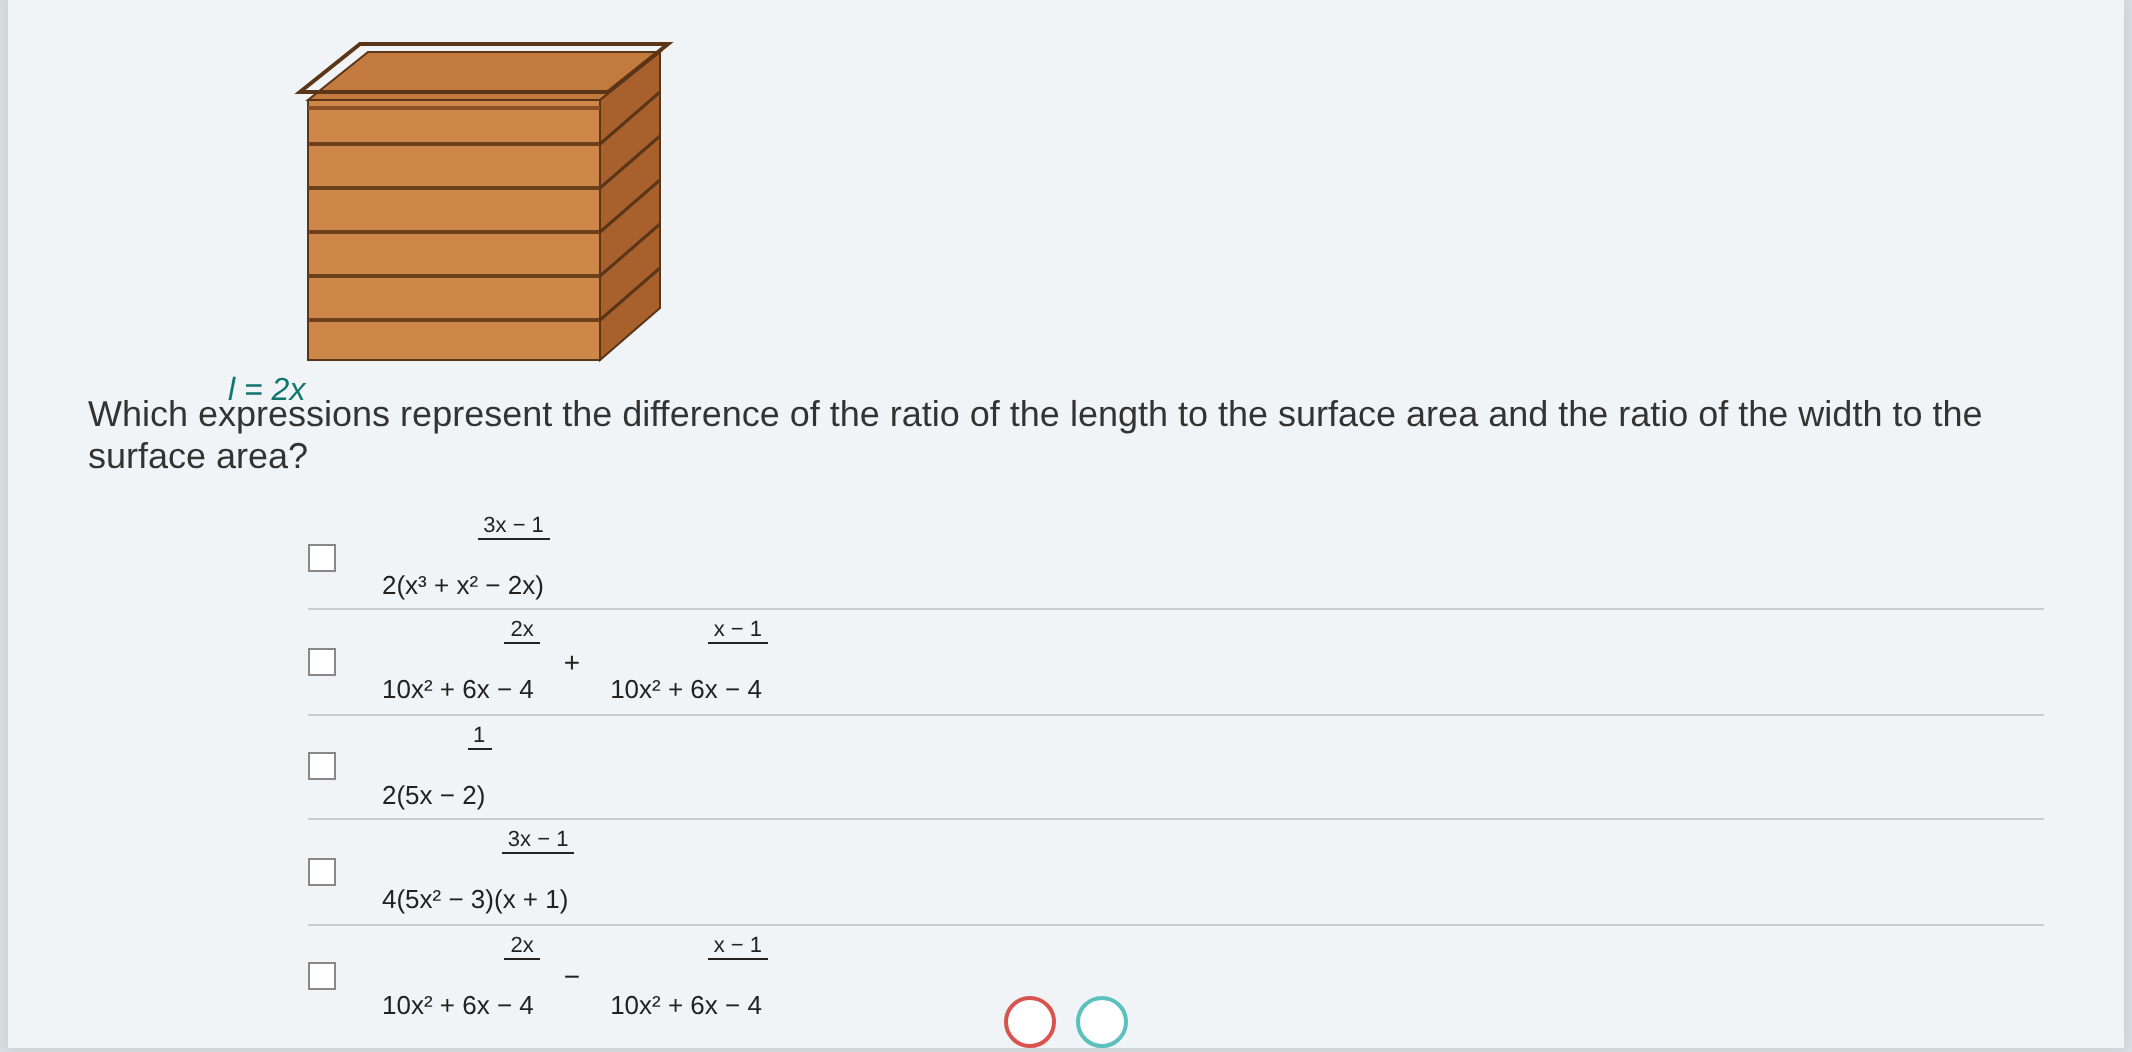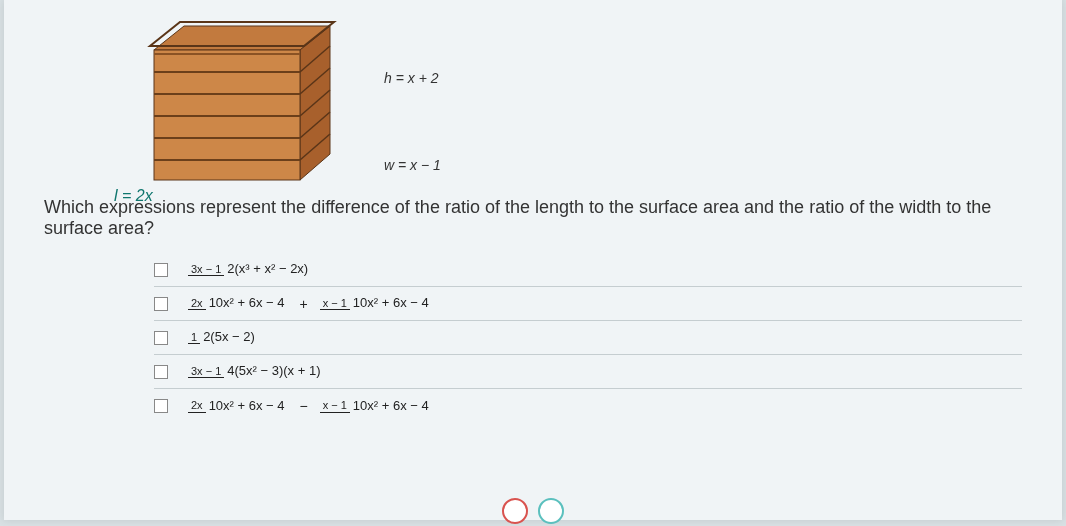--- a/index.html
+++ b/index.html
@@ -88,23 +88,25 @@
     }
     .expr {
       font-size: 13px;
       color: #222;
       display: flex;
       align-items: center;
       gap: 8px;
     }
     .frac {
       display: inline-flex;
-      align-items: center;
+      flex-direction: column;
+      align-items: flex-end;
       line-height: 1.1;
       vertical-align: middle;
+      gap: 16px;
     }
     .frac .num {
       border-bottom: 1px solid #222;
       padding: 0 3px;
       font-size: 11px;
     }
     .frac .den {
       padding: 0 3px;
       font-size: 13px;
     }
@@ -158,24 +160,20 @@
           <line x1="156" y1="96" x2="186" y2="70" stroke="#5a3518" stroke-width="1.5"></line>
           <line x1="156" y1="118" x2="186" y2="92" stroke="#5a3518" stroke-width="1.5"></line>
           <line x1="156" y1="140" x2="186" y2="114" stroke="#5a3518" stroke-width="1.5"></line>
 
           <polygon points="6,26 160,26 190,2 36,2 6,26" fill="none" stroke="#5a3518" stroke-width="2"></polygon>
           <line x1="10" y1="34" x2="156" y2="34" stroke="#8a5224" stroke-width="2"></line>
         </svg>
       </div>
       <div class="l-label">l = 2x</div>
     </div>
-    <div class="dim-labels">
-      <div class="dim">h = x + 2</div>
-      <div class="dim">w = x − 1</div>
-    </div>
   </div>
 
   <div class="question">Which expressions represent the difference of the ratio of the length to the surface area and the ratio of the width to the surface area?</div>
 
 
   <div class="options">
 
     <div class="option-row">
       <div class="checkbox"></div>
       <div class="expr">

